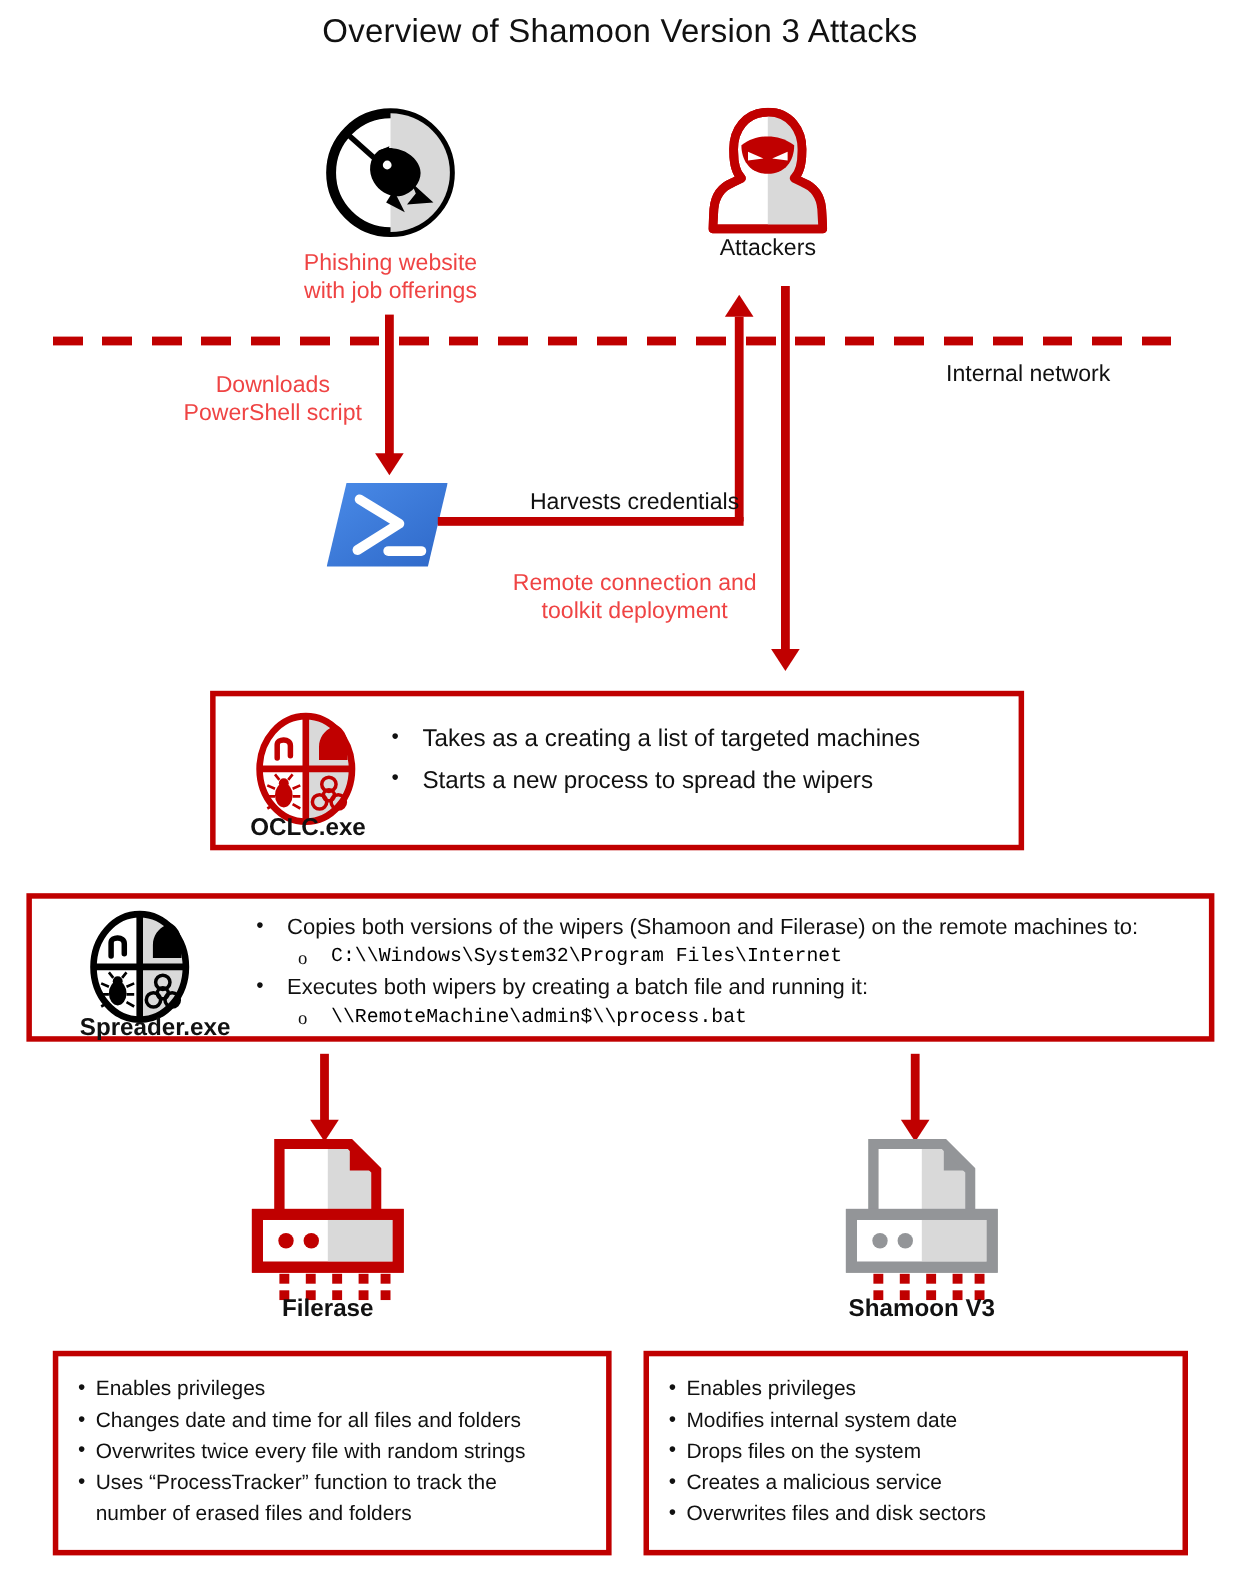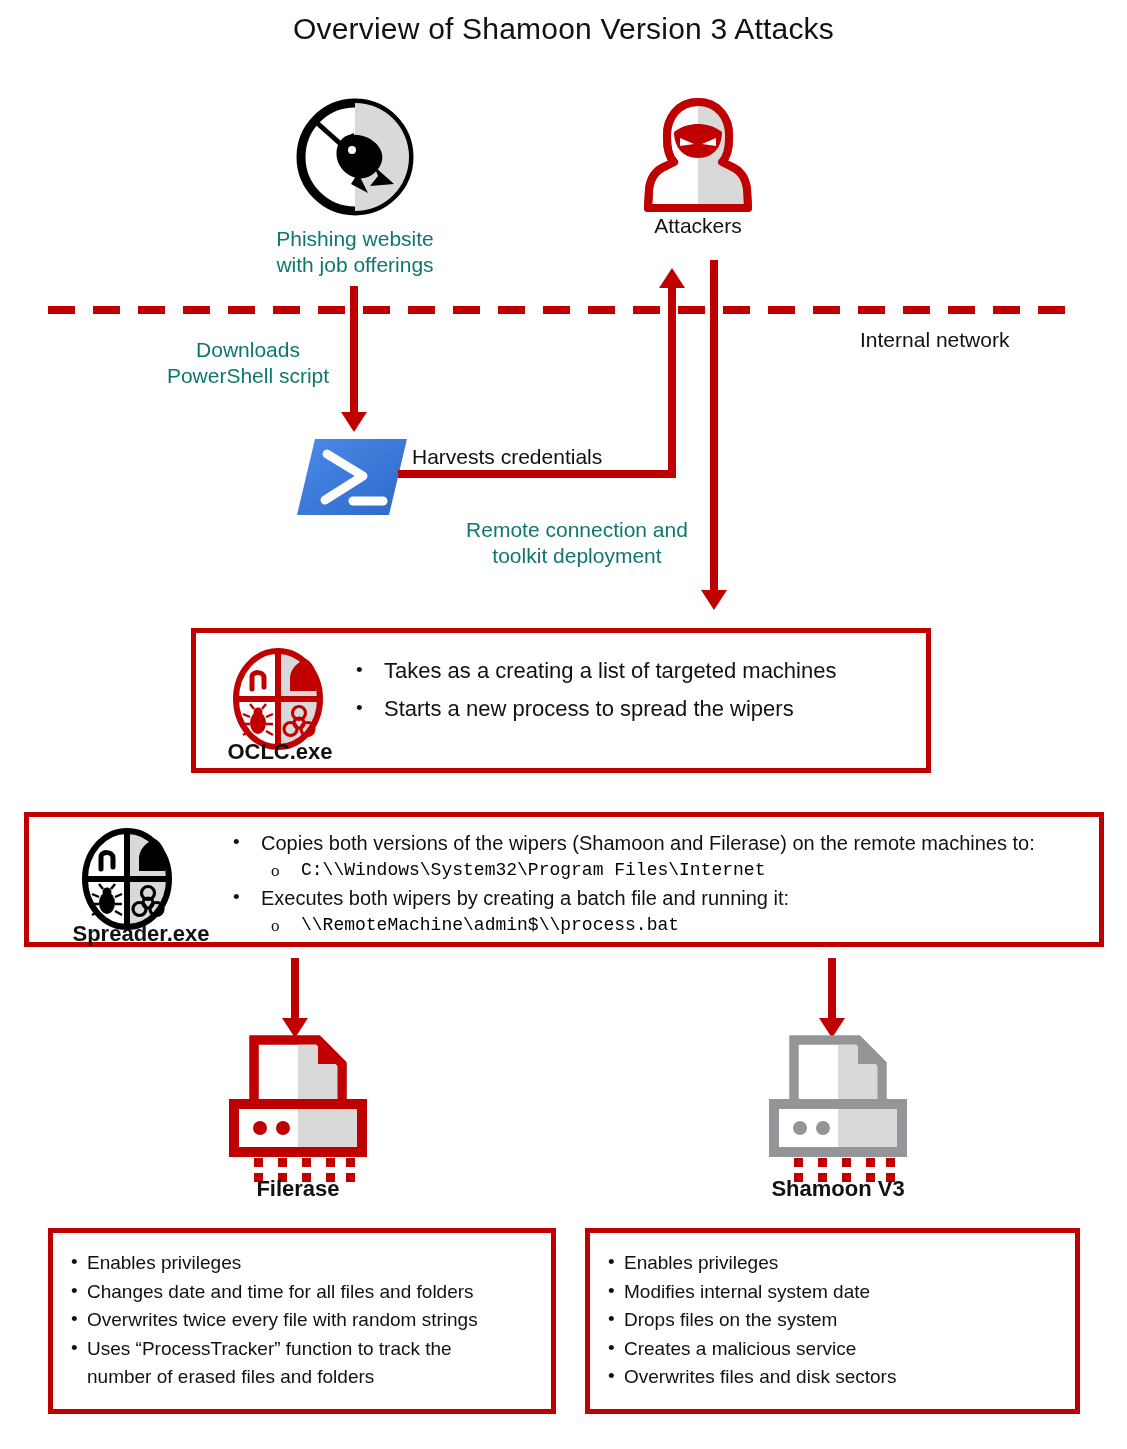--- a/index.html
+++ b/index.html
@@ -24,21 +24,21 @@
     font-weight: 400;
     letter-spacing: 0.2px;
     color: #111;
   }
 
   
   .lbl {
     font-size: 21px;
     line-height: 26px;
     text-align: center;
-    color: #0f766e;
+    color: #ef4444;
     white-space: pre-line;
   }
   .caption {
     font-size: 21px;
     text-align: center;
     color: #111;
   }
 
   
   #net-divider {
@@ -190,21 +190,21 @@
       <path d="M18 2 L110 2 L92 78 L0 78 Z" fill="url(#psg)"></path>
       <path d="M30 17 L66 39 L28 63" stroke="#ffffff" stroke-width="9" fill="none" stroke-linecap="round" stroke-linejoin="round"></path>
       <path d="M56 64 L86 64" stroke="#ffffff" stroke-width="9" stroke-linecap="round"></path>
     </svg>
   </span>
 </div>
 
 <div class="abs hline" style="left:398px; top:470px; width:278px;"></div>
 <div class="abs vline" style="left:668px; top:288px; height:186px;"></div>
 <div class="abs arrow-up" style="left:659px; top:268px;"></div>
-<div class="abs caption" style="left:412px; top:445px; width:260px; text-align:left;">Harvests credentials</div>
+<div class="abs caption" style="left:412px; top:445px; width:260px; text-align:right;">Harvests credentials</div>
 
 <div class="abs vline" style="left:710px; top:260px; height:332px;"></div>
 <div class="abs arrow-down" style="left:701px; top:590px;"></div>
 <div class="abs lbl" style="left:448px; top:517px; width:258px; text-align:center;">Remote connection and
 toolkit deployment</div>
 
 <div class="abs redbox" style="left:191px; top:628px; width:740px; height:145px;">
   <div class="abs" style="left:36px; top:14px;">
     <svg width="92" height="104" viewBox="0 0 92 104">
       <defs>

